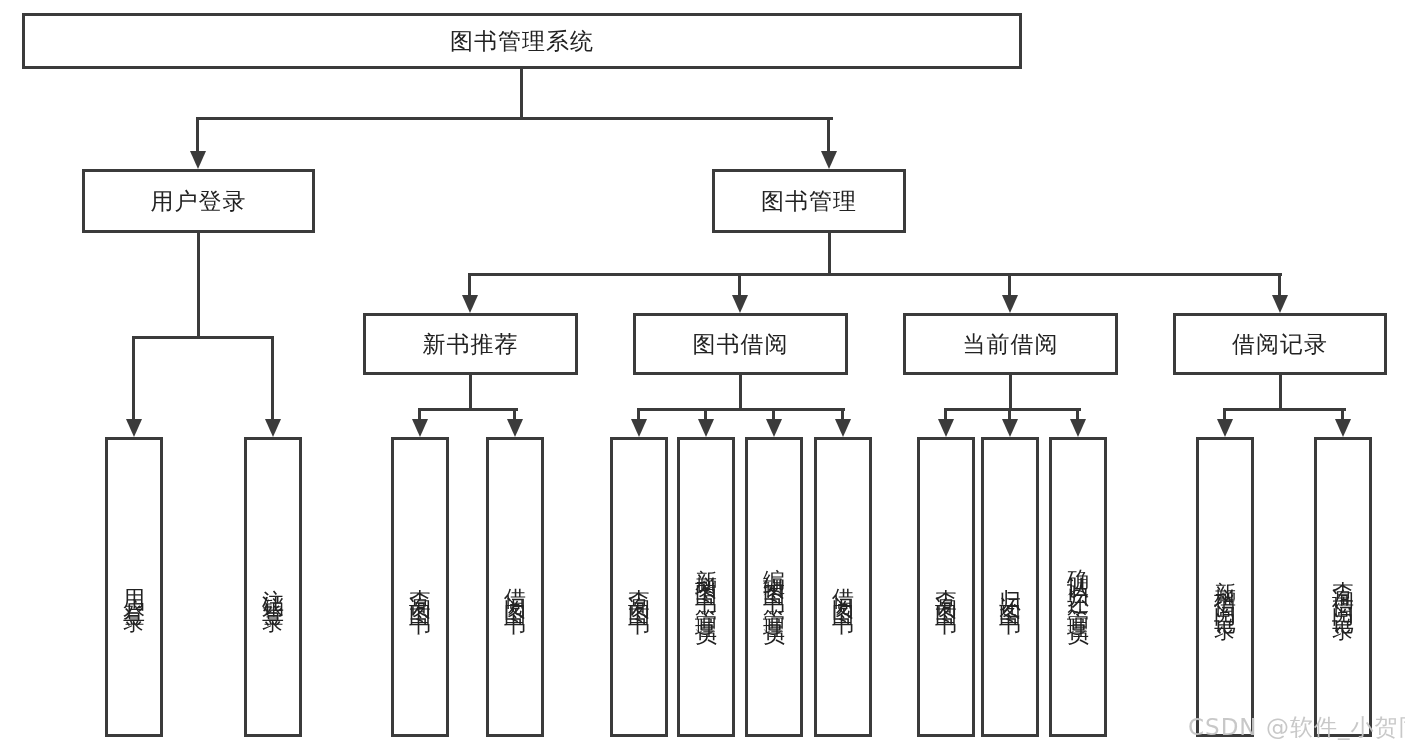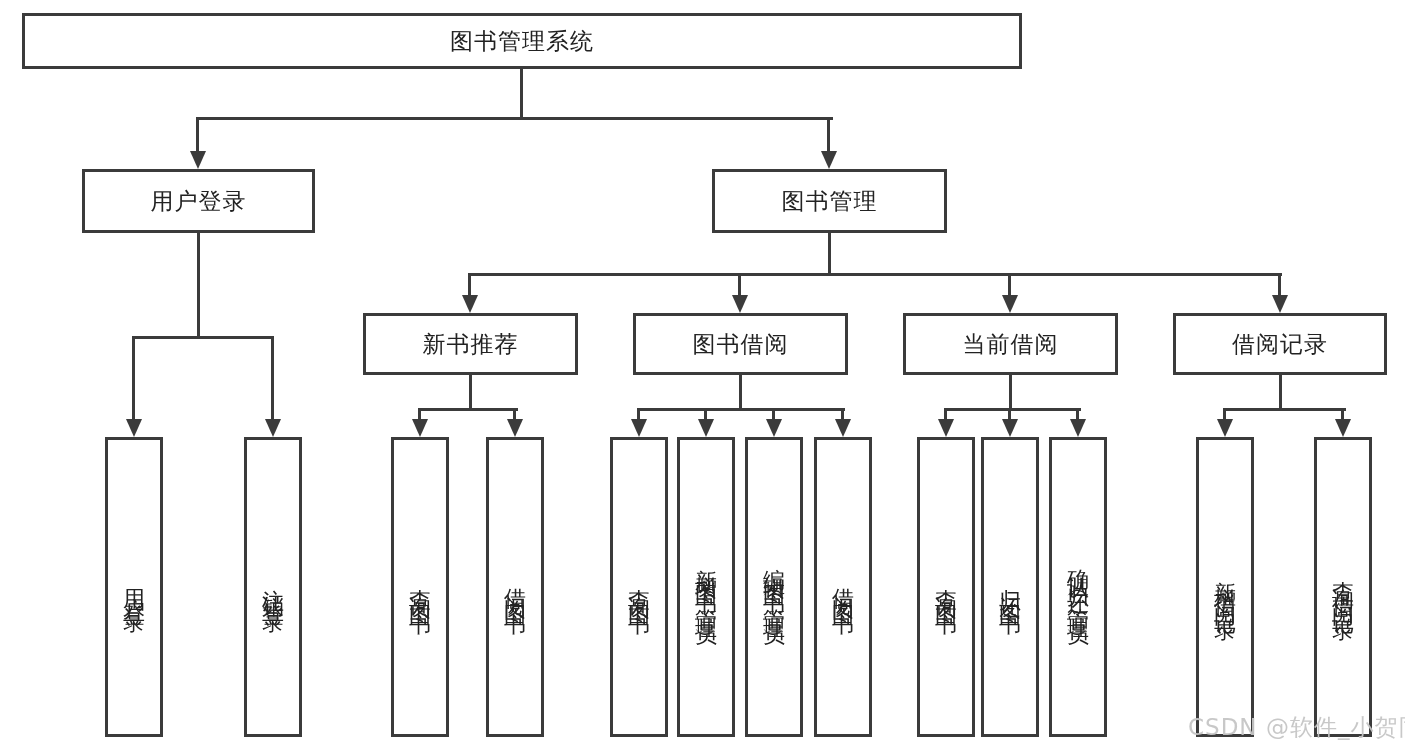--- a/index.html
+++ b/index.html
@@ -56,21 +56,21 @@
   </div>
 
   <i class="vl" style="left:520px;top:69px;height:51px;"></i>
   <i class="hl" style="left:197px;top:117px;width:636px;"></i>
   <i class="arrow" style="left:190px;top:117px;height:52px;"></i>
   <i class="arrow" style="left:821px;top:117px;height:52px;"></i>
 
   <div class="box h" style="left:82px;top:169px;width:233px;height:64px;">
     <span>用户登录</span>
   </div>
-  <div class="box h" style="left:712px;top:169px;width:235px;height:64px;">
+  <div class="box h" style="left:712px;top:169px;width:194px;height:64px;">
     <span>图书管理</span>
   </div>
 
   <i class="vl" style="left:197px;top:233px;height:106px;"></i>
   <i class="hl" style="left:132px;top:336px;width:142px;"></i>
   <i class="arrow" style="left:126px;top:336px;height:101px;"></i>
   <i class="arrow" style="left:265px;top:336px;height:101px;"></i>
 
   <i class="vl" style="left:828px;top:233px;height:43px;"></i>
   <i class="hl" style="left:468px;top:273px;width:814px;"></i>

